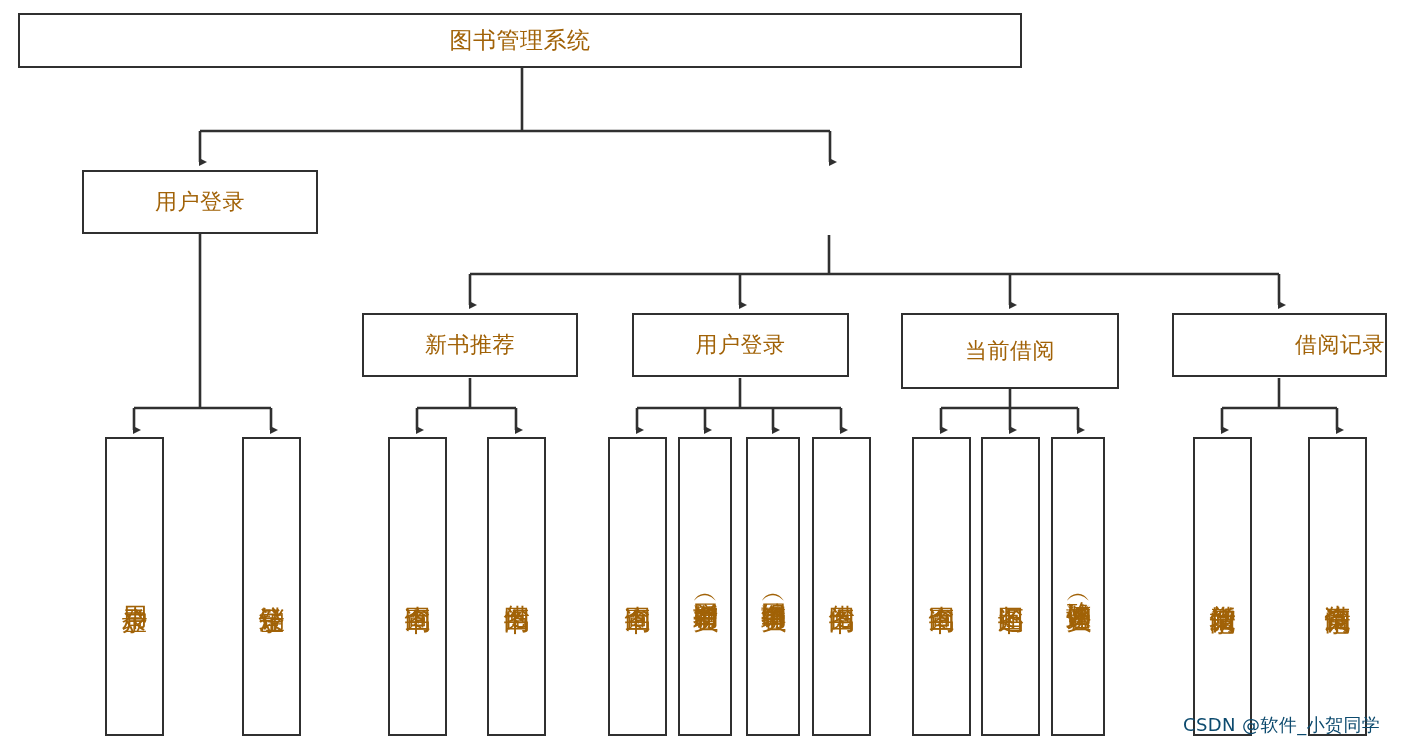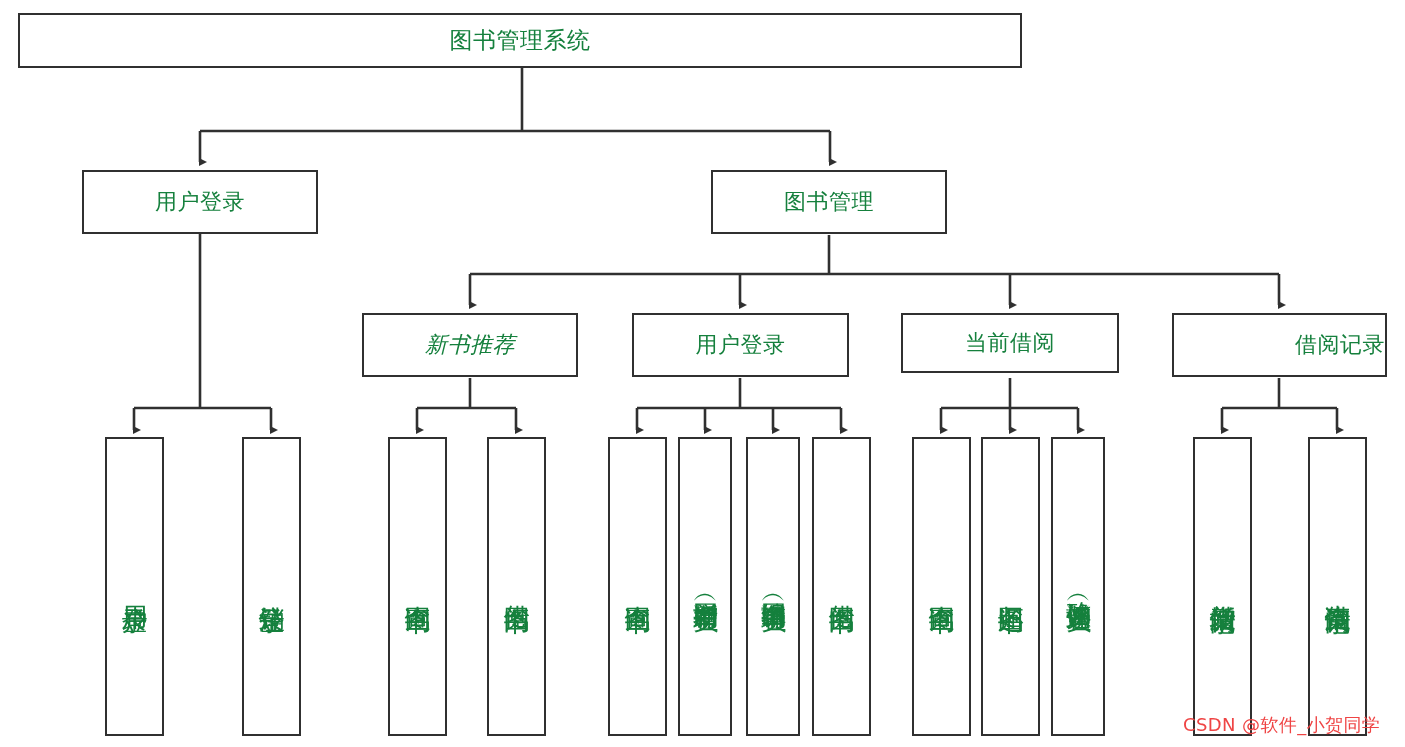--- a/index.html
+++ b/index.html
@@ -27,21 +27,21 @@
     height: 747px;
   }
   .node {
     position: absolute;
     box-sizing: border-box;
     border: 2.5px solid #303030;
     background: #ffffff;
     display: flex;
     align-items: center;
     justify-content: center;
-    color: #15803d;
+    color: #a16207;
     z-index: 3;
   }
   .node .lbl {
     display: block;
     line-height: 1.18;
     letter-spacing: 0.5px;
     white-space: nowrap;
   }
   .node.horiz .lbl {
     font-size: 22px;
@@ -63,21 +63,21 @@
     max-height: 100%;
   }
   .node.vert.narrow .lbl {
     font-size: 25px;
   }
   #watermark {
     position: absolute;
     left: 1183px;
     top: 713px;
     font-size: 18px;
-    color: #ef4444;
+    color: #0c4a6e;
     white-space: nowrap;
     z-index: 6;
     letter-spacing: 0.4px;
   }
 </style>
 </head>
 <body>
 
 <div id="canvas">
 
@@ -135,33 +135,30 @@
   </svg>
 
   <div class="node root horiz" style="left:18px; top:13px; width:1004px; height:55px;">
     <span class="lbl">图书管理系统</span>
   </div>
 
   <div class="node horiz" style="left:82px; top:170px; width:236px; height:64px;">
     <span class="lbl">用户登录</span>
   </div>
 
-  <div class="node horiz" style="left:711px; top:170px; width:236px; height:64px;">
-    <span class="lbl">图书管理</span>
-  </div>
-
-  <div class="node horiz" style="left:362px; top:313px; width:216px; height:64px;font-style:italic;">
+
+  <div class="node horiz" style="left:362px; top:313px; width:216px; height:64px;">
     <span class="lbl">新书推荐</span>
   </div>
 
   <div class="node horiz" style="left:632px; top:313px; width:217px; height:64px;">
     <span class="lbl">用户登录</span>
   </div>
 
-  <div class="node horiz" style="left:901px; top:313px; width:218px; height:60px;">
+  <div class="node horiz" style="left:901px; top:313px; width:218px; height:76px;">
     <span class="lbl">当前借阅</span>
   </div>
 
   <div class="node horiz" style="left:1172px; top:313px; width:215px; height:64px;justify-content:flex-end;">
     <span class="lbl">借阅记录</span>
   </div>
 
   <div class="node vert" style="left:105px; top:437px; width:59px; height:299px;">
     <span class="lbl">用户登录</span>
   </div>

